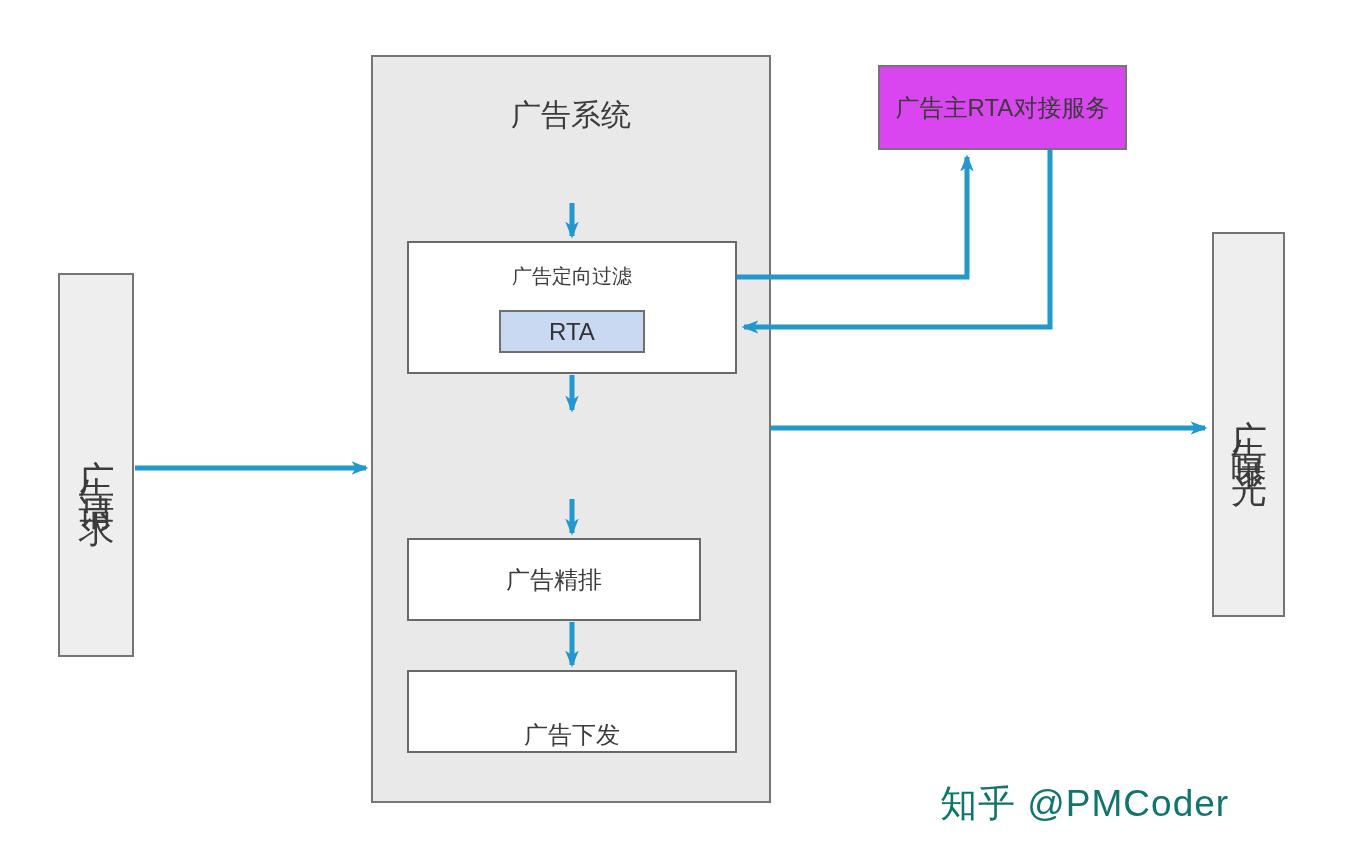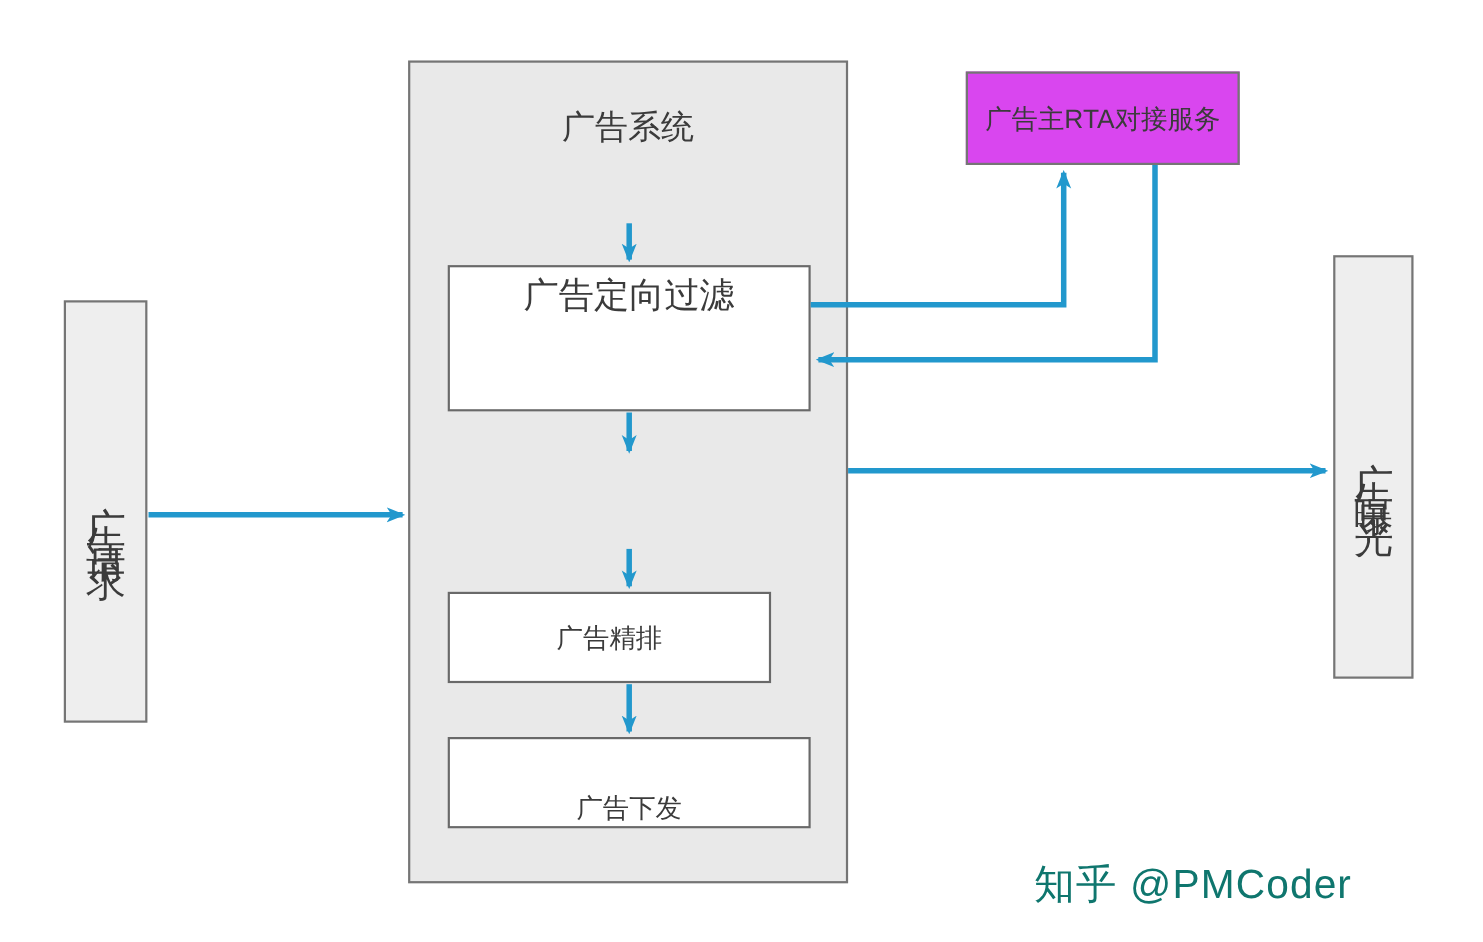--- a/index.html
+++ b/index.html
@@ -35,21 +35,21 @@
     left: 0; top: 14px;
     width: 100%;
     text-align: center;
     font-size: 30px;
     color: #3b3b3b;
     margin-top: 24px;
   }
   
   .node-recall   { left: 407px; top: 119px; width: 330px; height: 83px; }
   .node-filter   { left: 407px; top: 241px; width: 330px; height: 133px; flex-direction: column; justify-content: flex-start; }
-  .node-filter .filter-label { margin-top: 4px; font-size: 32px; }
+  .node-filter .filter-label { margin-top: 20px; font-size: 20px; }
   .node-coarse   { left: 407px; top: 415px; width: 330px; height: 83px; }
   .node-fine     { left: 407px; top: 538px; width: 294px; height: 83px; }
   .node-delivery { left: 407px; top: 670px; width: 330px; height: 83px; align-items: flex-end; }
   .rta-sub {
     position: absolute;
     left: 499px; top: 310px;
     width: 146px; height: 43px;
     box-sizing: border-box;
     background: #c9d9f2;
     border: 2px solid #6e7072;
@@ -102,20 +102,23 @@
   </div>
 
   <div class="box system-box">
     <span class="system-title">广告系统</span>
   </div>
 
 
   <div class="box white-box node-filter">
     <span class="filter-label">广告定向过滤</span>
   </div>
+  <div class="rta-sub">
+    <span>RTA</span>
+  </div>
 
 
   <div class="box white-box node-fine">
     <span>广告精排</span>
   </div>
 
   <div class="box white-box node-delivery">
     <span>广告下发</span>
   </div>
 

